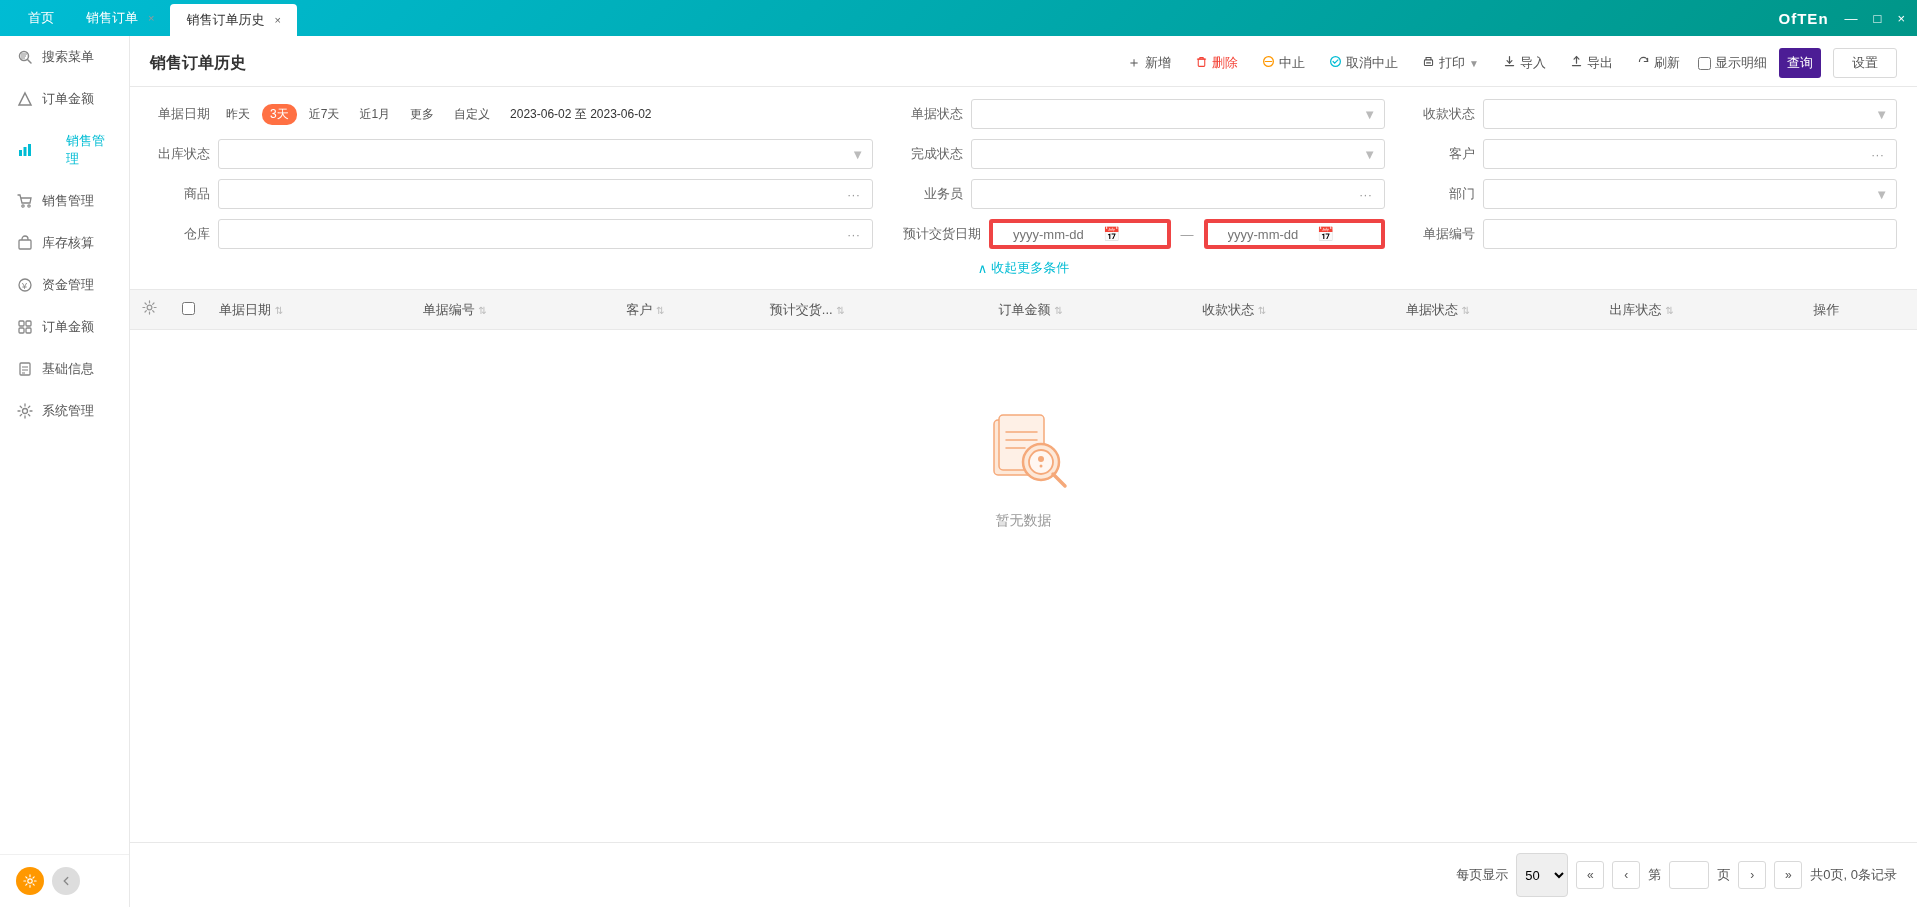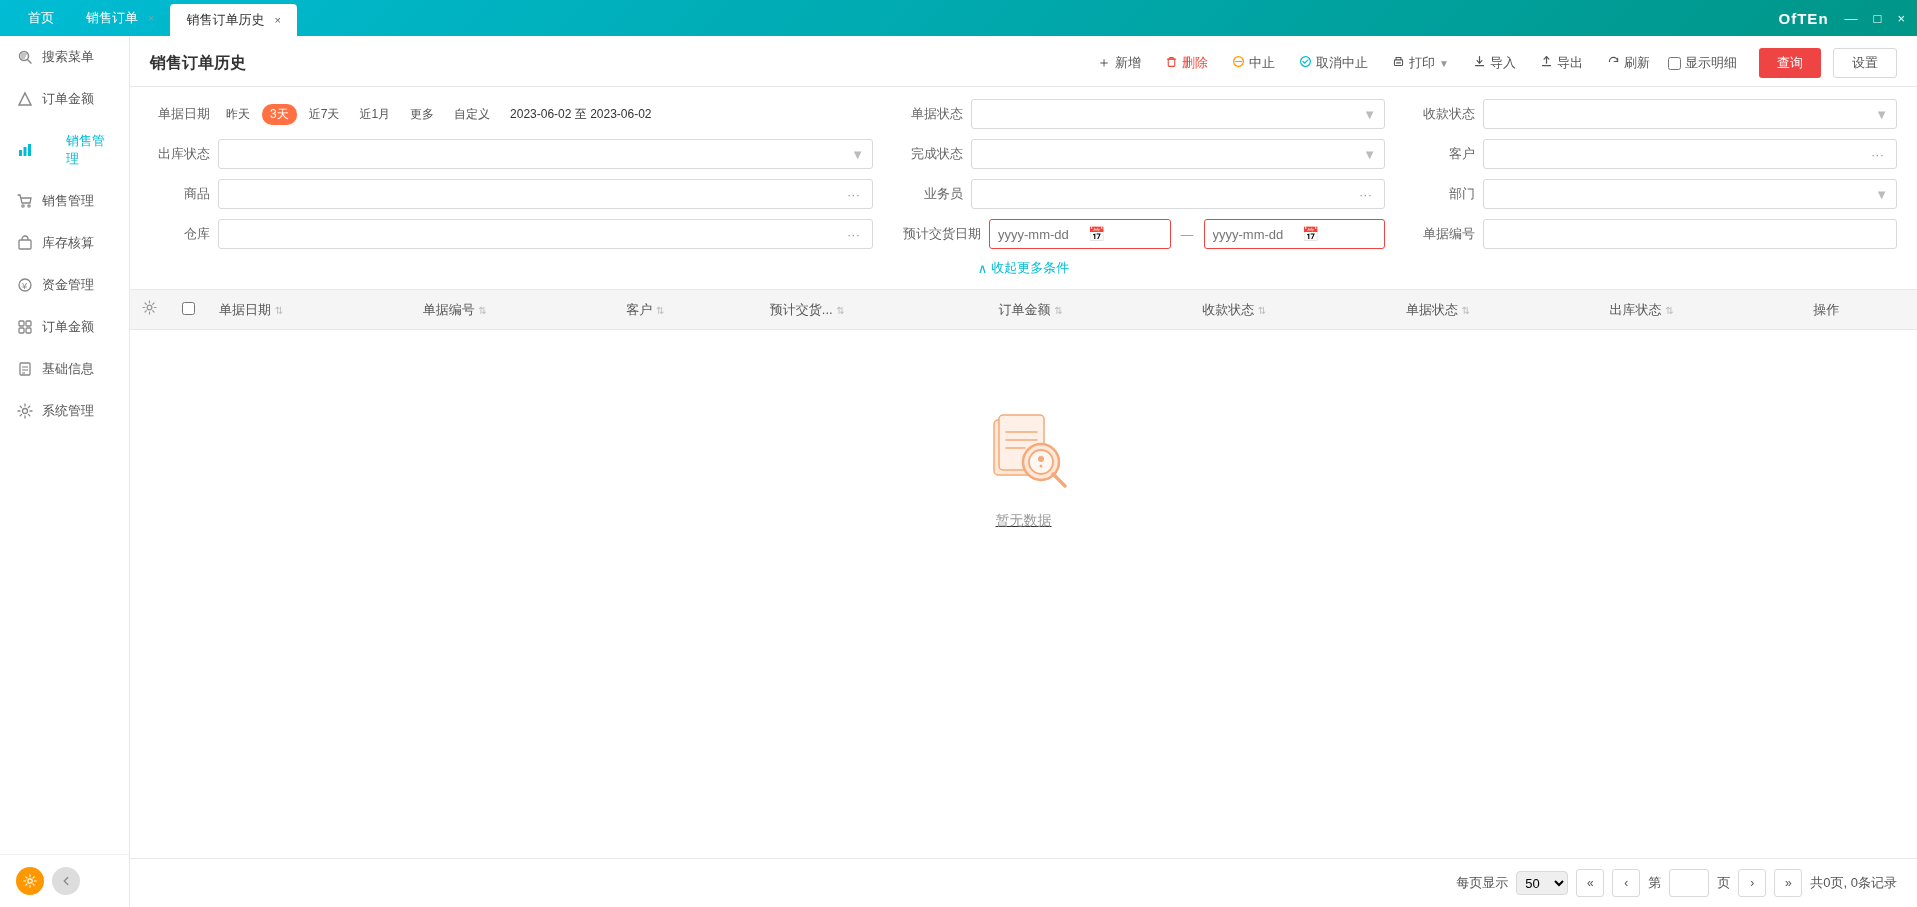--- a/index.html
+++ b/index.html
@@ -28,59 +28,59 @@
     
     .content { flex: 1; display: flex; flex-direction: column; overflow: hidden; background: #f5f5f5; }
 
     
     .page-header { background: #fff; padding: 12px 20px 8px; border-bottom: 1px solid #e8e8e8; display: flex; align-items: center; justify-content: space-between; flex-shrink: 0; }
     .page-title { font-size: 16px; font-weight: bold; color: #333; }
     .toolbar { display: flex; align-items: center; gap: 12px; }
     .toolbar-btn { display: flex; align-items: center; gap: 4px; color: #555; font-size: 13px; cursor: pointer; padding: 4px 6px; border-radius: 3px; }
     .toolbar-btn .btn-icon { font-size: 14px; }
     .toolbar-btn.danger { color: #f44336; }
-    .btn-primary { background: #ef4444; color: #fff; border: none; padding: 6px 18px; border-radius: 3px; cursor: pointer; font-size: 13px; margin-left: 10px; }
+    .btn-primary { background: #4c1d95; color: #fff; border: none; padding: 6px 8px; border-radius: 3px; cursor: pointer; font-size: 13px; }
     .btn-secondary { background: #fff; color: #555; border: 1px solid #d9d9d9; padding: 5px 18px; border-radius: 3px; cursor: pointer; font-size: 13px; }
     .display-detail { display: flex; align-items: center; gap: 4px; font-size: 13px; color: #555; }
     .display-detail input[type=checkbox] { cursor: pointer; }
 
     
     .filter-area { background: #fff; padding: 12px 20px; border-bottom: 1px solid #e8e8e8; flex-shrink: 0; }
     .filter-row { display: flex; align-items: center; gap: 0; margin-bottom: 10px; }
     .filter-item { display: flex; align-items: center; gap: 8px; flex: 1; }
     .filter-label { color: #666; font-size: 13px; white-space: nowrap; min-width: 60px; text-align: right; }
     .filter-control { flex: 1; display: flex; align-items: center; }
     .filter-select { width: 100%; height: 30px; border: 1px solid #d9d9d9; border-radius: 3px; padding: 0 8px; color: #333; font-size: 13px; background: #fff; cursor: pointer; display: flex; align-items: center; justify-content: space-between; }
     .filter-input { width: 100%; height: 30px; border: 1px solid #d9d9d9; border-radius: 3px; padding: 0 8px; color: #333; font-size: 13px; outline: none; }
     .date-tag { padding: 2px 8px; border-radius: 3px; font-size: 12px; cursor: pointer; color: #555; }
     .date-tag.active { background: #ff7043; color: #fff; border-radius: 10px; }
     .date-value { color: #333; font-size: 12px; }
     .more-dots { color: #999; cursor: pointer; padding: 0 4px; }
     .collapse-btn { display: flex; align-items: center; gap: 4px; color: #00bcd4; cursor: pointer; font-size: 13px; justify-content: center; margin-top: 4px; }
 
     
-    .date-input-wrap { display: flex; align-items: center; border: 1px solid #ef4444; border-radius: 3px; height: 30px; padding: 0 8px; background: #fff; flex: 1; }
+    .date-input-wrap { display: flex; align-items: center; border: 4px solid #ef4444; border-radius: 3px; height: 30px; padding: 0 20px; background: #fff; flex: 1; }
     .date-input-wrap input { border: none; outline: none; font-size: 13px; color: #999; width: 90px; }
     .date-input-wrap .cal-icon { color: #bbb; font-size: 14px; cursor: pointer; }
     .date-range-dash { color: #999; padding: 0 6px; }
 
     
     .table-area { flex: 1; background: #fff; margin: 0; overflow: auto; }
     .data-table { width: 100%; border-collapse: collapse; }
     .data-table thead tr { background: #f5f5f5; }
     .data-table th { padding: 10px 12px; text-align: left; font-size: 13px; color: #555; font-weight: normal; border-bottom: 1px solid #e8e8e8; white-space: nowrap; cursor: pointer; }
     .data-table th .sort-icon { color: #bbb; font-size: 10px; }
     .data-table td { padding: 10px 12px; font-size: 13px; color: #333; border-bottom: 1px solid #f0f0f0; }
     .th-settings { width: 40px; text-align: center; }
     .th-checkbox { width: 36px; text-align: center; }
     .empty-text { color: #999; font-size: 14px; margin-top: 16px; }
 
     
     .pagination-bar { background: #fff; border-top: 1px solid #e8e8e8; padding: 10px 20px; display: flex; align-items: center; justify-content: flex-end; gap: 8px; flex-shrink: 0; }
-    .pagination-bar select { height: 24px; border: 1px solid #d9d9d9; border-radius: 4px; padding: 0 4px; font-size: 13px; }
+    .pagination-bar select { height: 44px; border: 1px solid #d9d9d9; border-radius: 4px; padding: 0 4px; font-size: 13px; }
     .pagination-bar .page-btn { width: 28px; height: 28px; border: 1px solid #d9d9d9; border-radius: 3px; background: #fff; cursor: pointer; display: flex; align-items: center; justify-content: center; color: #555; font-size: 12px; }
     .pagination-bar .page-input { width: 40px; height: 28px; border: 1px solid #d9d9d9; border-radius: 3px; text-align: center; font-size: 13px; outline: none; }
     .pagination-info { color: #555; font-size: 13px; }
 
     
     .gear-btn { background: none; border: none; cursor: pointer; color: #999; font-size: 16px; }
 
     
     .empty-svg-wrap { display: flex; flex-direction: column; align-items: center; justify-content: center; flex: 1; }
   </style>
@@ -506,21 +506,21 @@
               <span class="sort-icon"> ⇅</span>
             </th>
             <th>
               <span>操作</span>
             </th>
           </tr>
         </thead>
         <tbody>
 
           <tr>
-            <td colspan="11" style="text-align:left; padding:0; border:none;text-decoration:underline;">
+            <td colspan="11" style="text-align:left; padding:0; border:none;">
               <div class="empty-svg-wrap" style="padding: 60px 0 40px;">
 
                 <svg width="110" height="110" viewBox="0 0 110 110" fill="none">
 
                   <rect x="25" y="30" width="45" height="55" rx="4" fill="#fde8d8" stroke="#f5a97a" stroke-width="1.5"></rect>
                   <rect x="30" y="25" width="45" height="55" rx="4" fill="#fef0e6" stroke="#f5a97a" stroke-width="1.5"></rect>
                   <line x1="37" y1="42" x2="68" y2="42" stroke="#f5a97a" stroke-width="1.5" stroke-linecap="round"></line>
                   <line x1="37" y1="50" x2="68" y2="50" stroke="#f5a97a" stroke-width="1.5" stroke-linecap="round"></line>
                   <line x1="37" y1="58" x2="56" y2="58" stroke="#f5a97a" stroke-width="1.5" stroke-linecap="round"></line>
 

